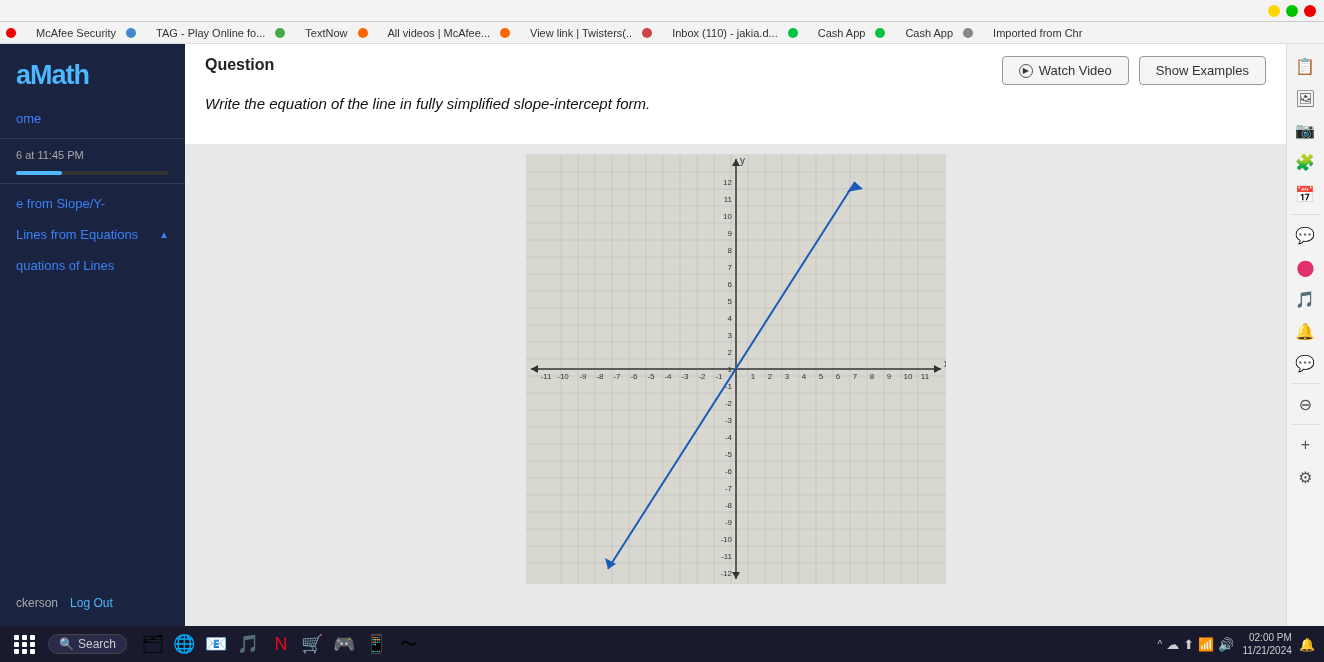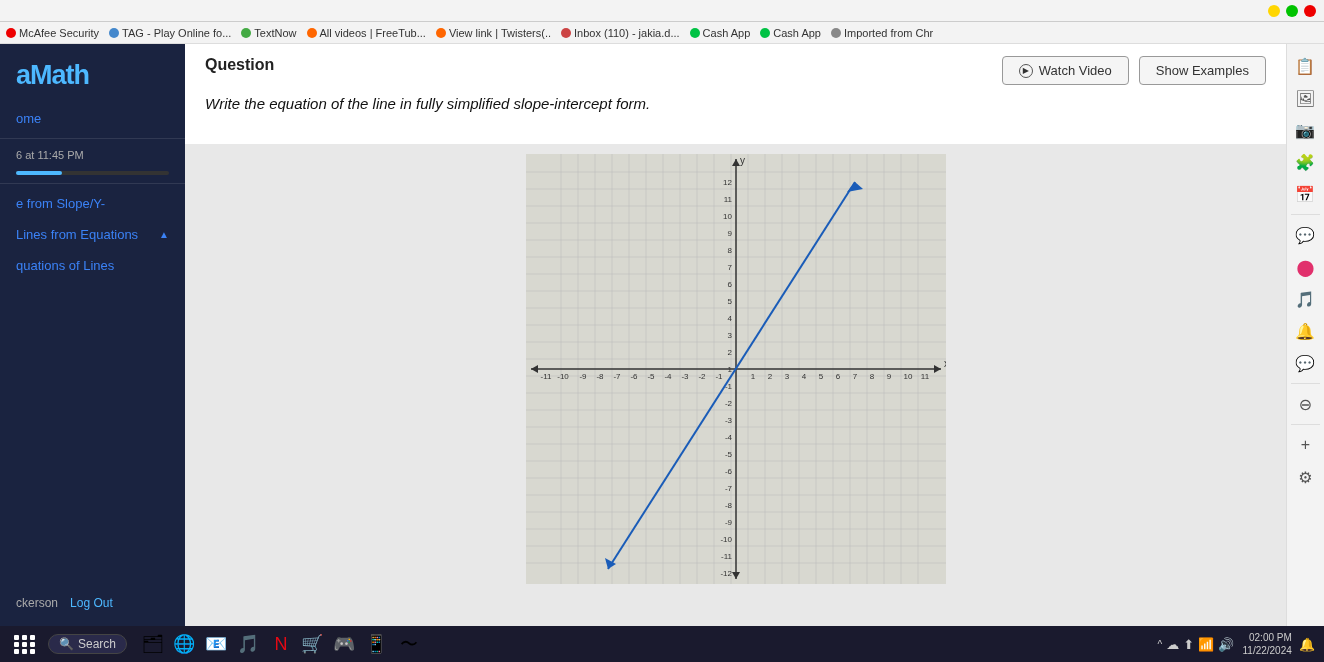--- a/index.html
+++ b/index.html
@@ -57,21 +57,21 @@
       padding: 0 6px;
       font-size: 11px;
       color: #333;
       gap: 10px;
       border-bottom: 1px solid #ddd;
       overflow: hidden;
     }
     .bookmark-item {
       display: flex;
       align-items: center;
-      gap: 3px;
+      gap: 20px;
       white-space: nowrap;
       cursor: pointer;
       color: #333;
     }
     .bookmark-dot {
       width: 10px; height: 10px;
       border-radius: 50%;
       flex-shrink: 0;
     }
 
@@ -328,21 +328,21 @@
   <div class="bookmark-item">
     <div class="bookmark-dot" style="background:#4488cc;"></div>
     <span>TAG - Play Online fo...</span>
   </div>
   <div class="bookmark-item">
     <div class="bookmark-dot" style="background:#44aa44;"></div>
     <span>TextNow</span>
   </div>
   <div class="bookmark-item">
     <div class="bookmark-dot" style="background:#ff6600;"></div>
-    <span>All videos | FreeTub...</span>
+    <span>All videos | McAfee...</span>
   </div>
   <div class="bookmark-item">
     <div class="bookmark-dot" style="background:#ff6600;"></div>
     <span>View link | Twisters(..</span>
   </div>
   <div class="bookmark-item">
     <div class="bookmark-dot" style="background:#cc4444;"></div>
     <span>Inbox (110) - jakia.d...</span>
   </div>
   <div class="bookmark-item">
@@ -594,17 +594,17 @@
   <div class="taskbar-right">
     <div class="taskbar-icons">
       <span style="font-size:10px;">^</span>
       <span style="font-size:13px;">☁</span>
       <span style="font-size:13px;">⬆</span>
       <span style="font-size:13px;">📶</span>
       <span style="font-size:13px;">🔊</span>
     </div>
     <div class="taskbar-time">
       <div>02:00 PM</div>
-      <div>11/22/2024</div>
+      <div>11/21/2024</div>
     </div>
     <span style="font-size:13px;">🔔</span>
   </div>
 </div>
 
 </body></html>

